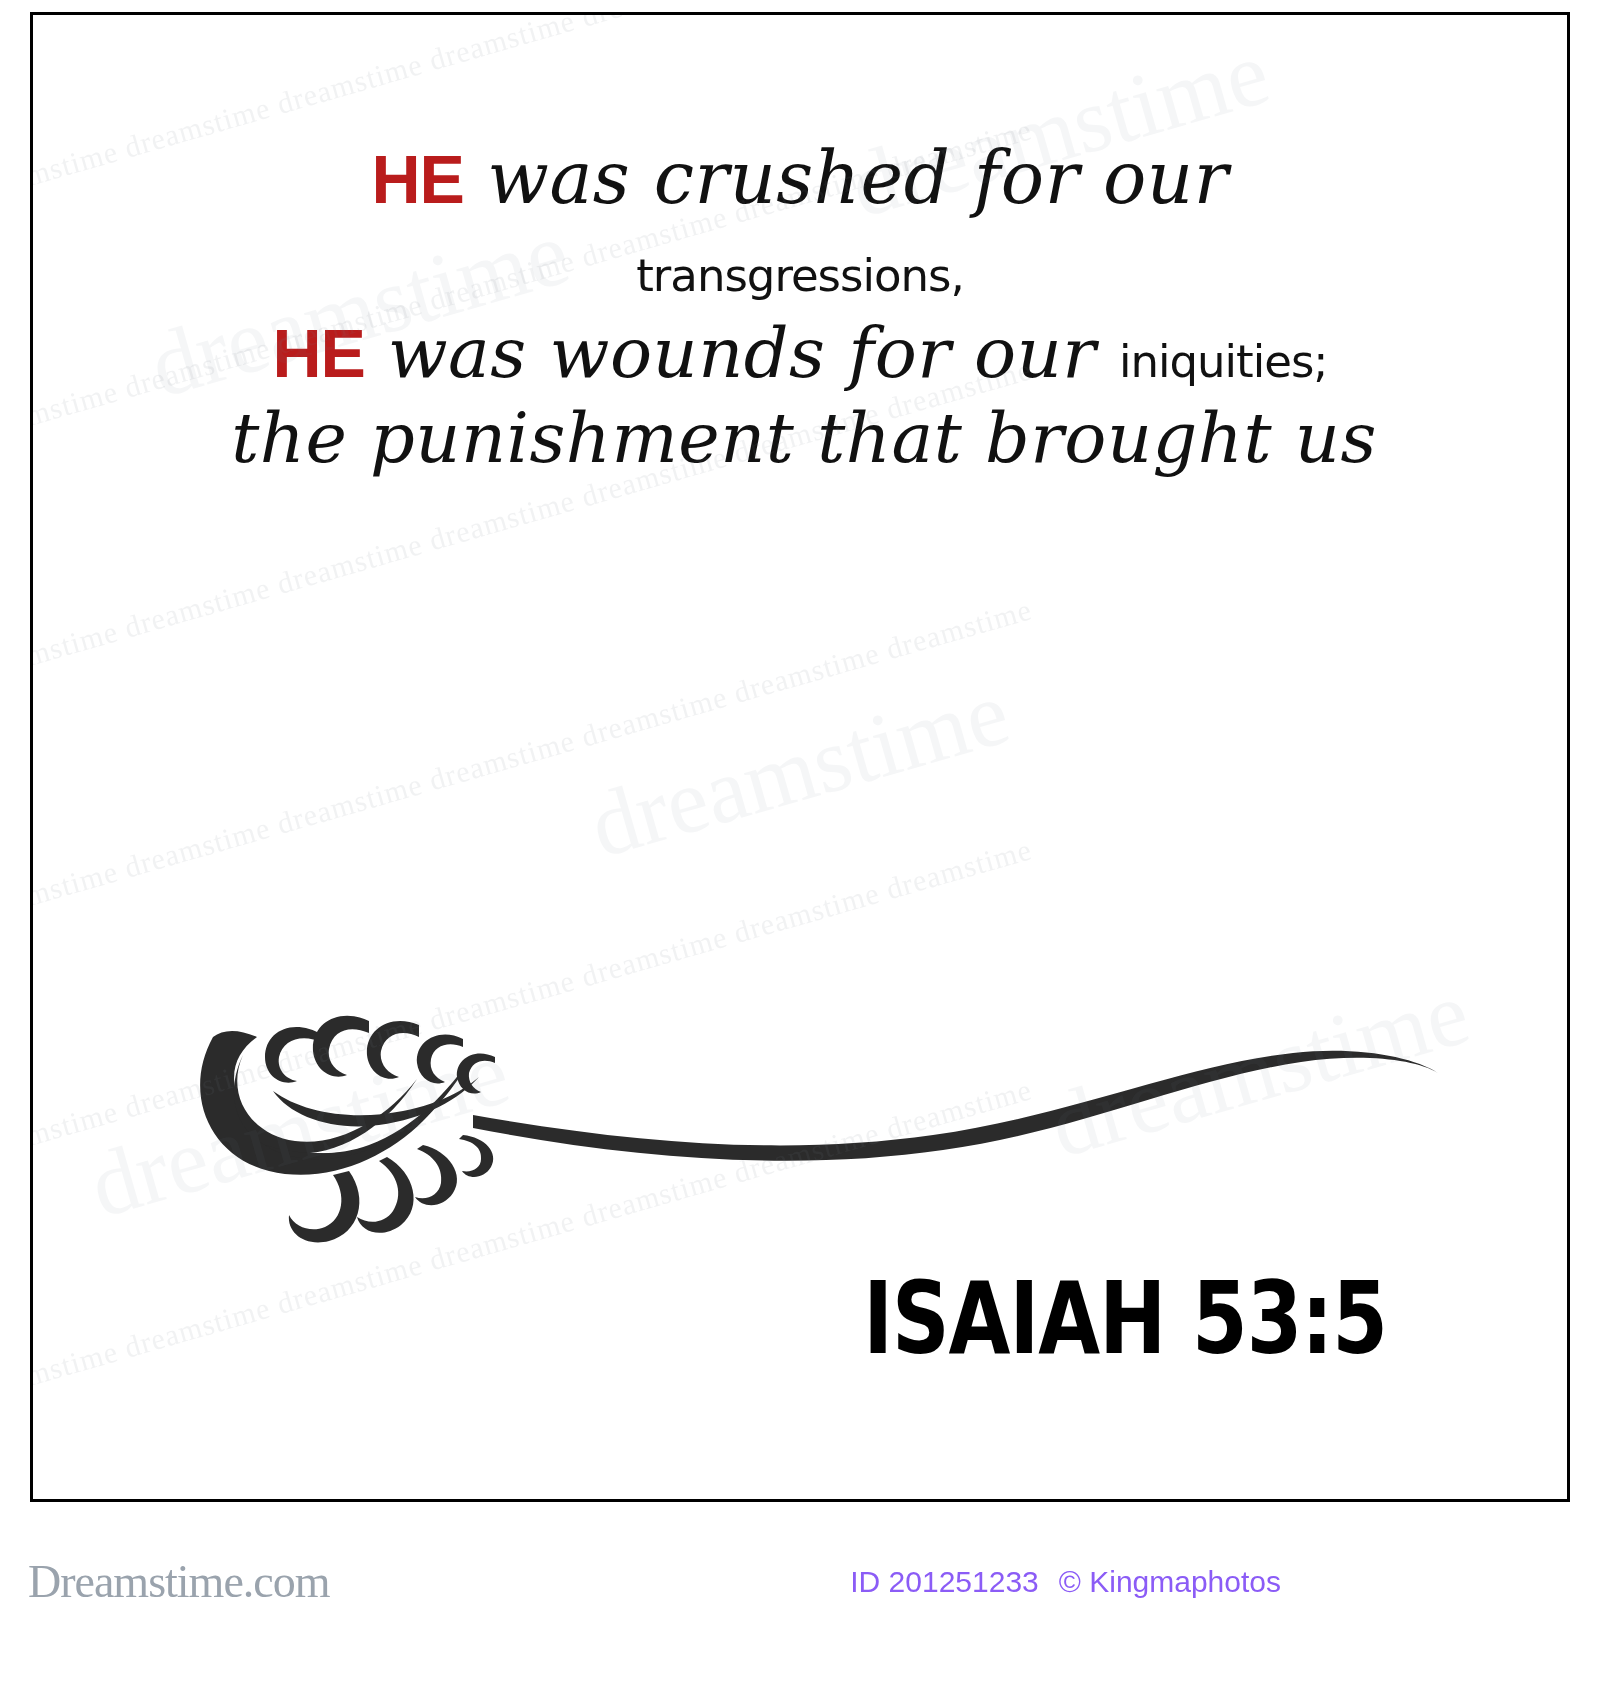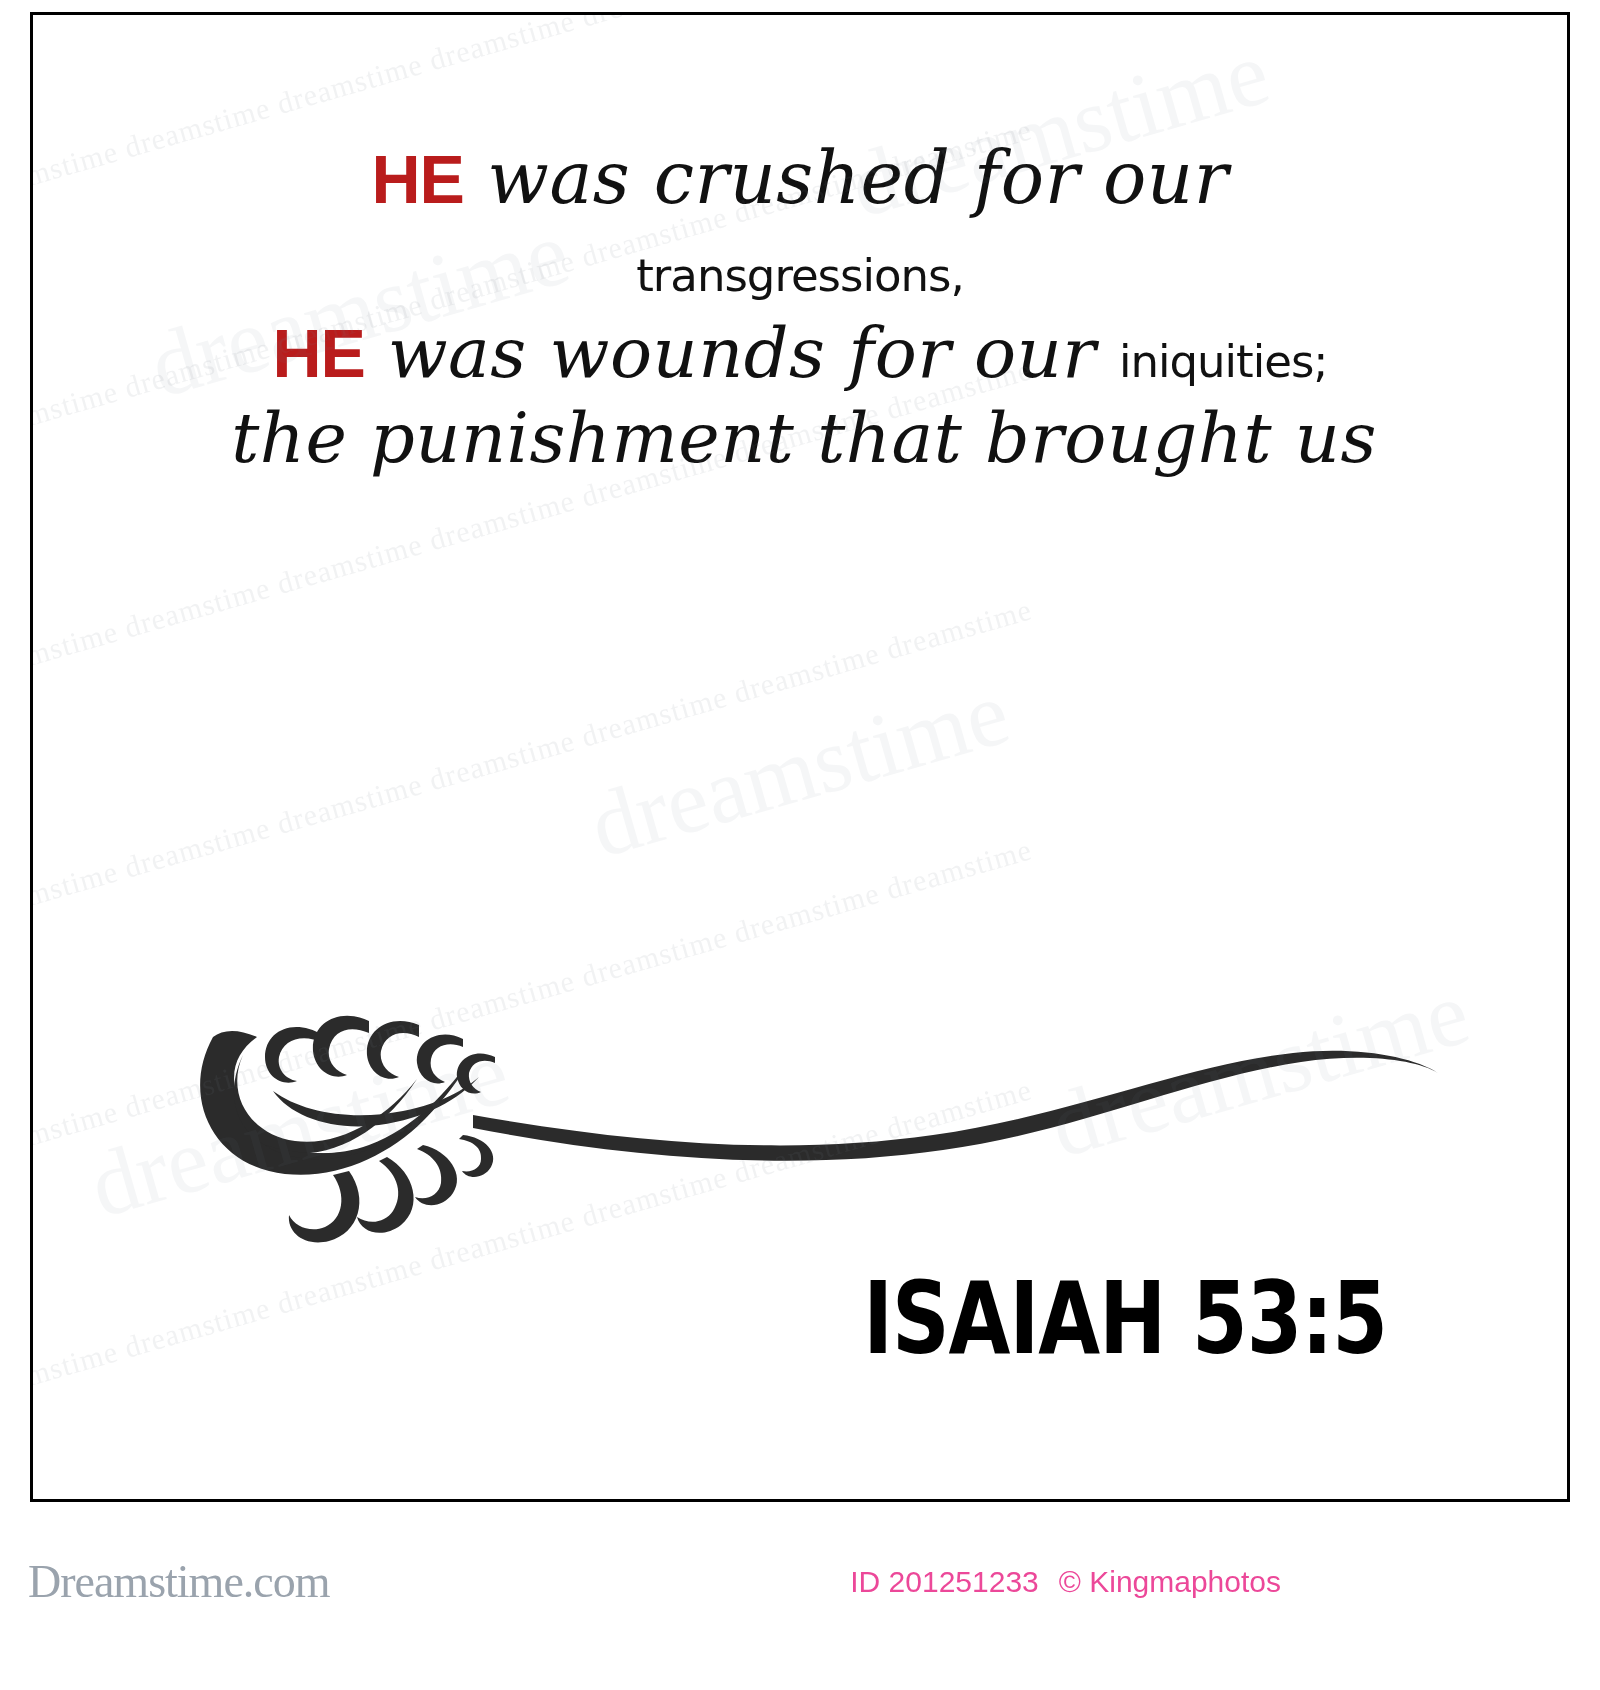--- a/index.html
+++ b/index.html
@@ -147,21 +147,21 @@
     font-size: 46px;
     color: #9aa3ad;
     letter-spacing: -1px;
   }
   #footer-right {
     position: absolute;
     right: 26px;
     top: 20px;
     font-family: "Liberation Sans", sans-serif;
     font-size: 30px;
-    color: #ec4899;
+    color: #8b5cf6;
     white-space: nowrap;
   }
   #footer-right .credit {
     margin-left: 20px;
   }
 </style>
 </head>
 <body>
 
 <div id="stock-page">

